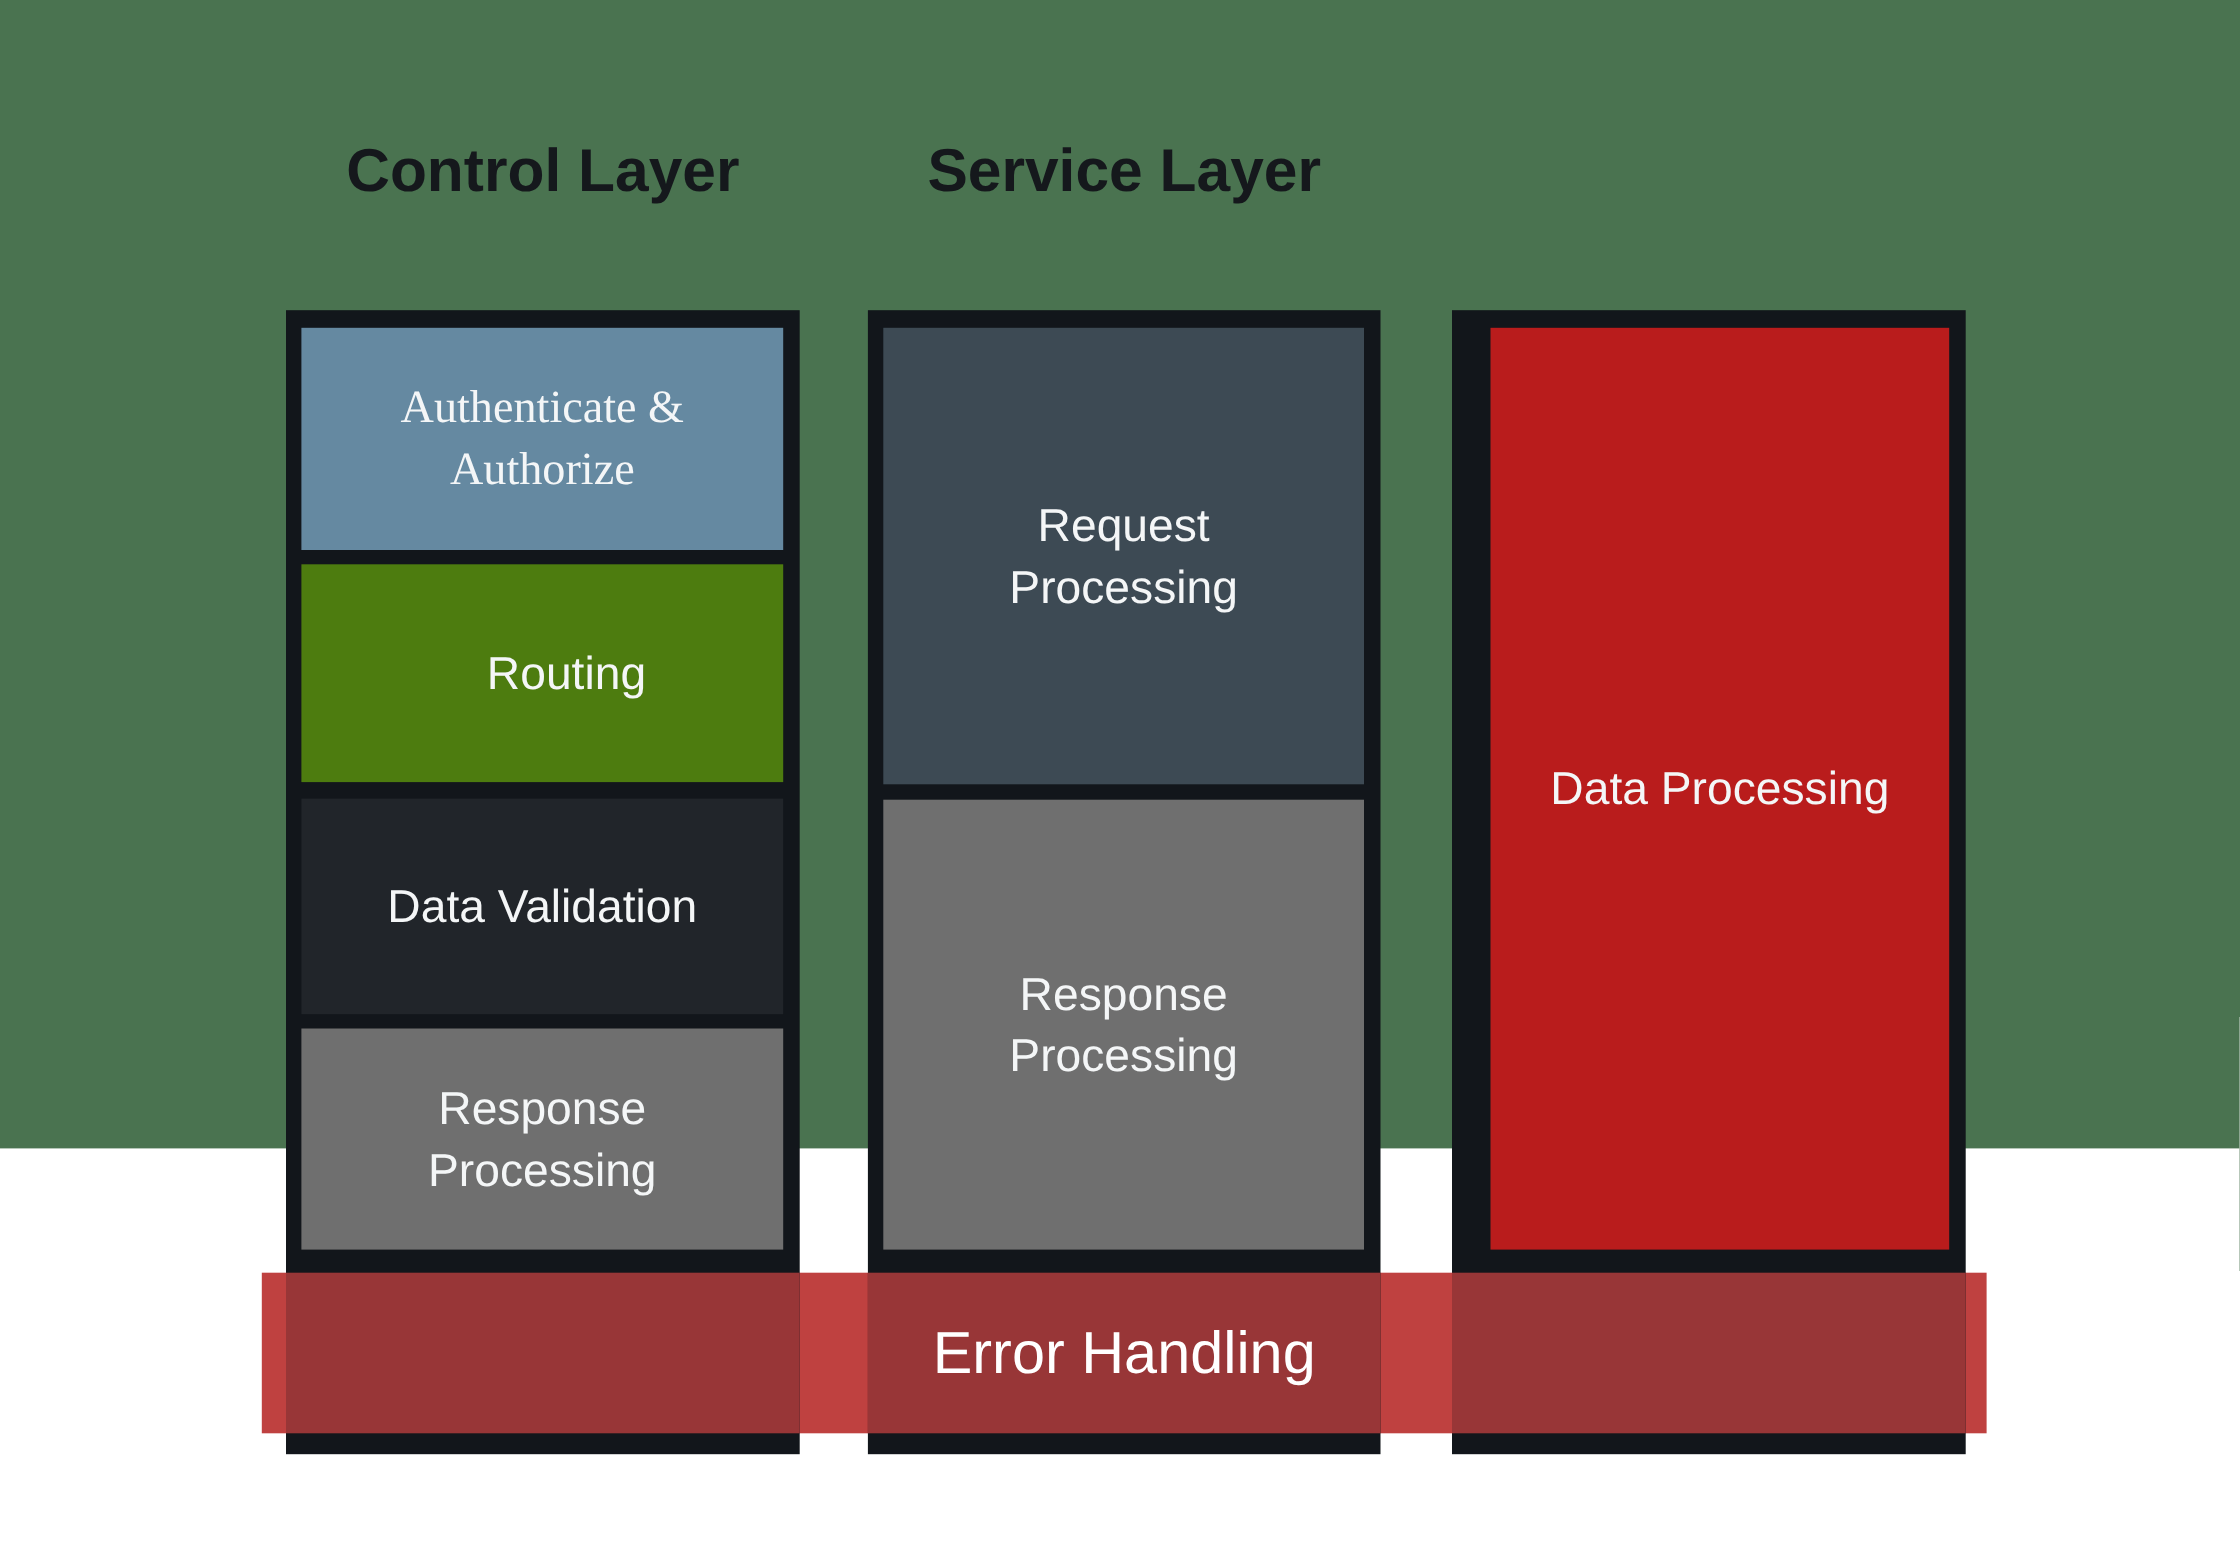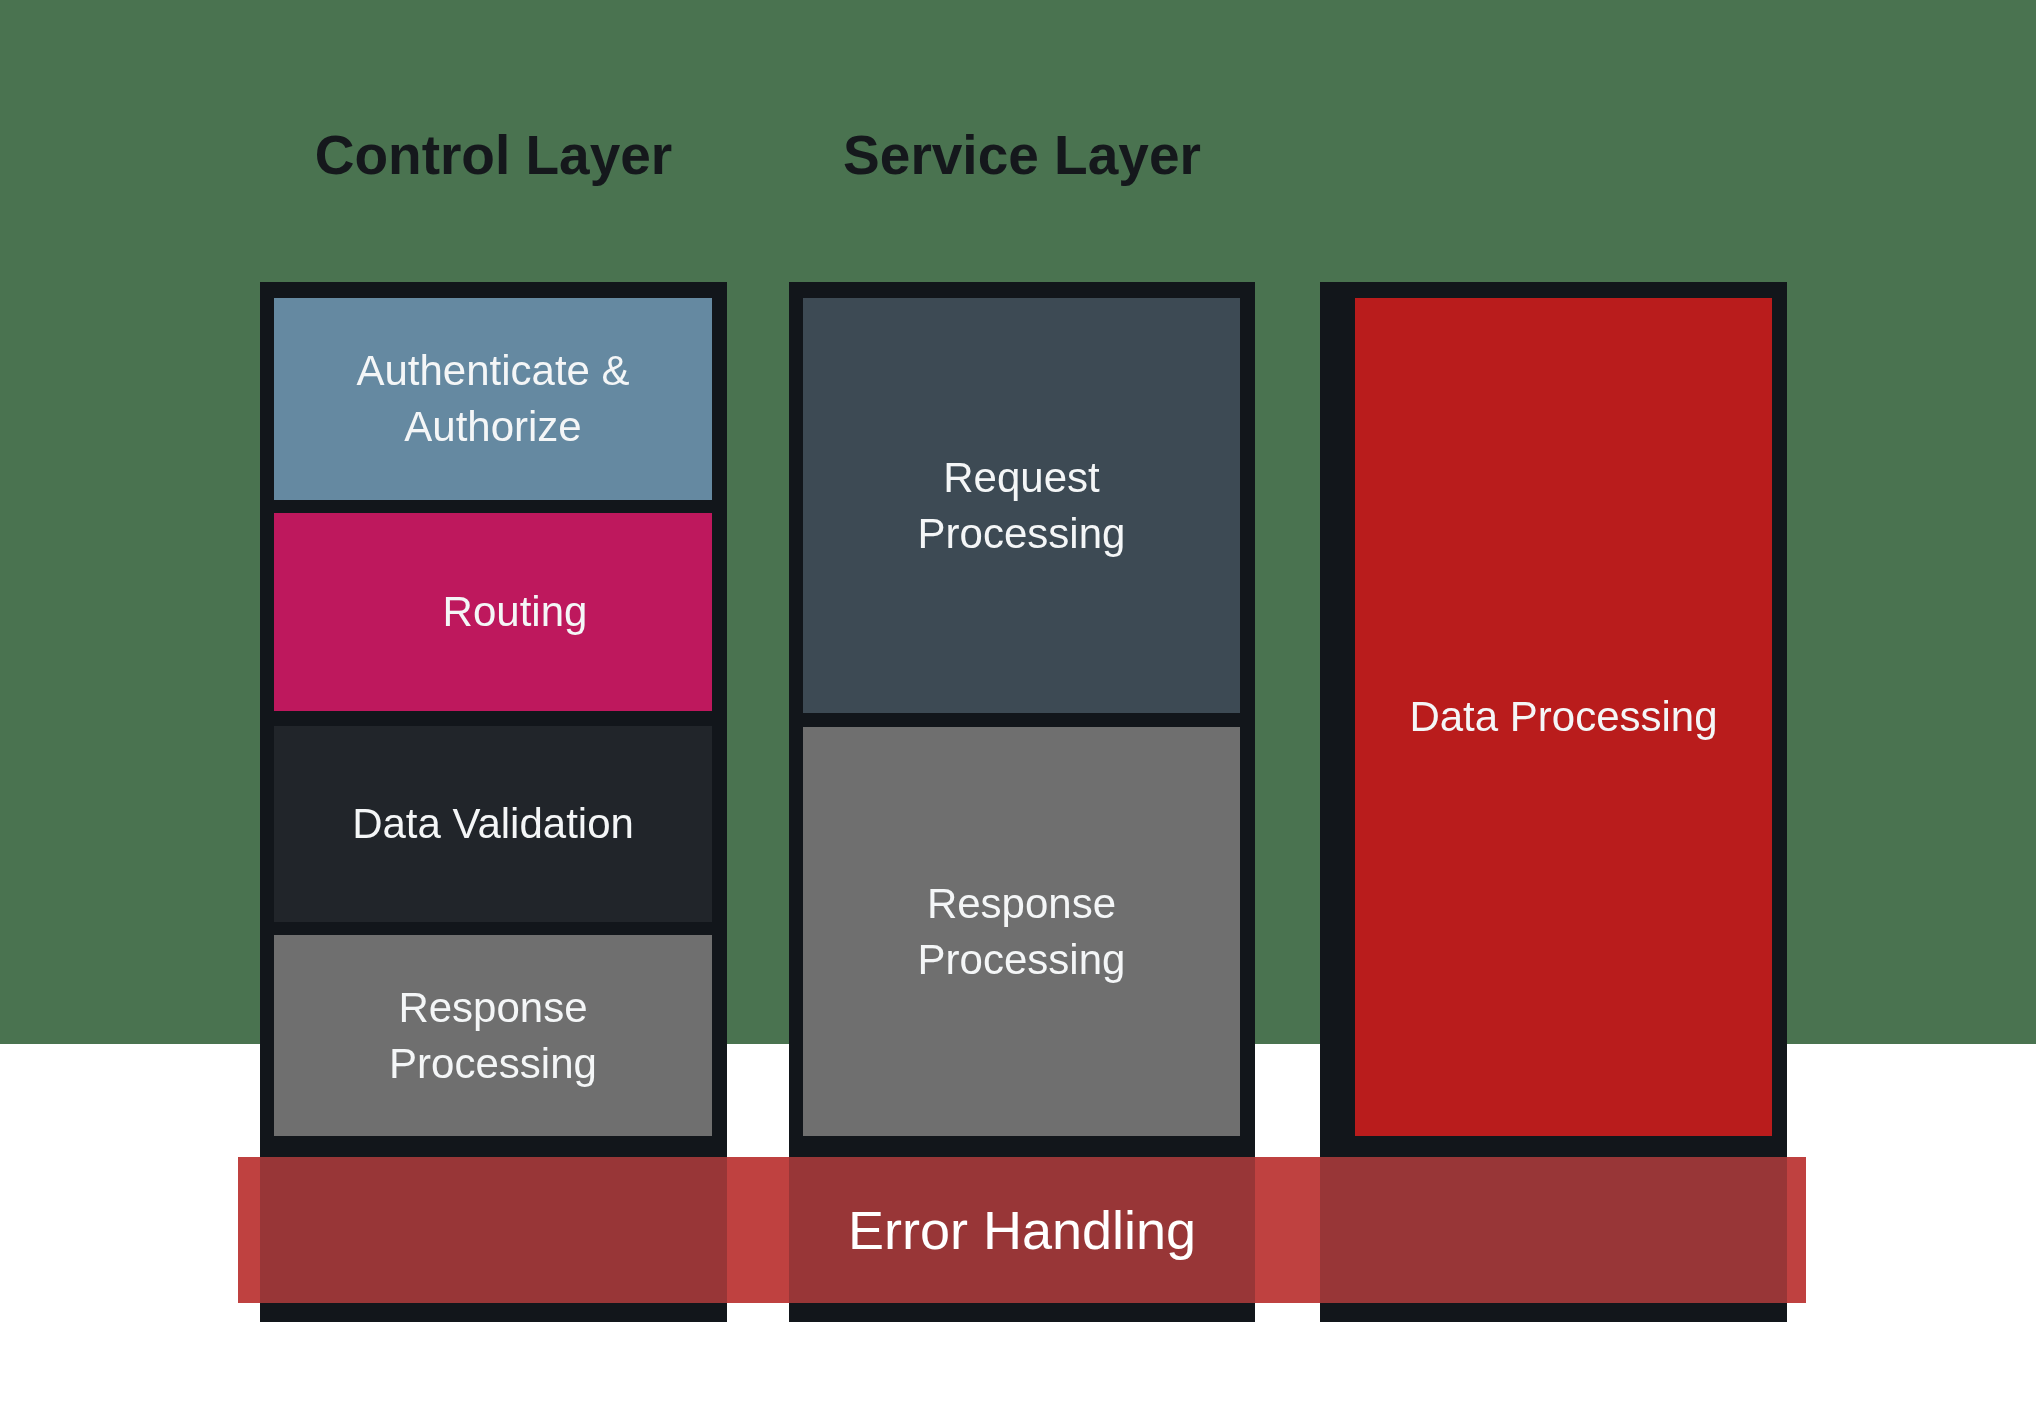--- a/index.html
+++ b/index.html
@@ -66,21 +66,21 @@
     align-items: center;
     justify-content: center;
     text-align: center;
     color: #f4f6f7;
     font-size: 42px;
     font-weight: 400;
     line-height: 56px;
     white-space: pre-line;
   }
   
-  .b1 { top: 16px;  height: 202px; }
+  .b1 { top: 16px;  height: 202px; font-family: Liberation Serif, serif; }
   .b2 { top: 231px; height: 198px; }
   .b3 { top: 444px; height: 196px; }
   .b4 { top: 653px; height: 201px; }
   
   .rb1 { top: 16px;  height: 415px; }
   .rb2 { top: 445px; height: 409px; }
   
   .db1 { top: 16px;  height: 838px; }
 
   
@@ -118,21 +118,21 @@
 <div class="stage" style="background-color: rgb(74, 115, 80);">
 
   <div class="layer-title t1" style="color: rgb(21, 24, 28);">Control Layer</div>
   <div class="layer-title t2" style="color: rgb(21, 24, 28);">Service Layer</div>
 
   <div class="error-band" style="background-color: rgb(191, 65, 64);"></div>
 
   <div class="layer-col c1" style="background-color: rgb(18, 22, 27);">
     <div class="node b1" style="background-color: rgb(101, 137, 161);">Authenticate &amp;
 Authorize</div>
-    <div class="node b2" style="background-color: #be185d; padding-left: 44px;">Routing</div>
+    <div class="node b2" style="background-color: #4d7c0f; padding-left: 44px;">Routing</div>
     <div class="node b3" style="background-color: rgb(33, 37, 42);">Data Validation</div>
     <div class="node b4" style="background-color: rgb(111, 111, 111);">Response
 Processing</div>
   </div>
 
   <div class="layer-col c2" style="background-color: rgb(18, 22, 27);">
     <div class="node rb1" style="background-color: rgb(61, 74, 84);">Request
 Processing</div>
     <div class="node rb2" style="background-color: rgb(111, 111, 111);">Response
 Processing</div>

